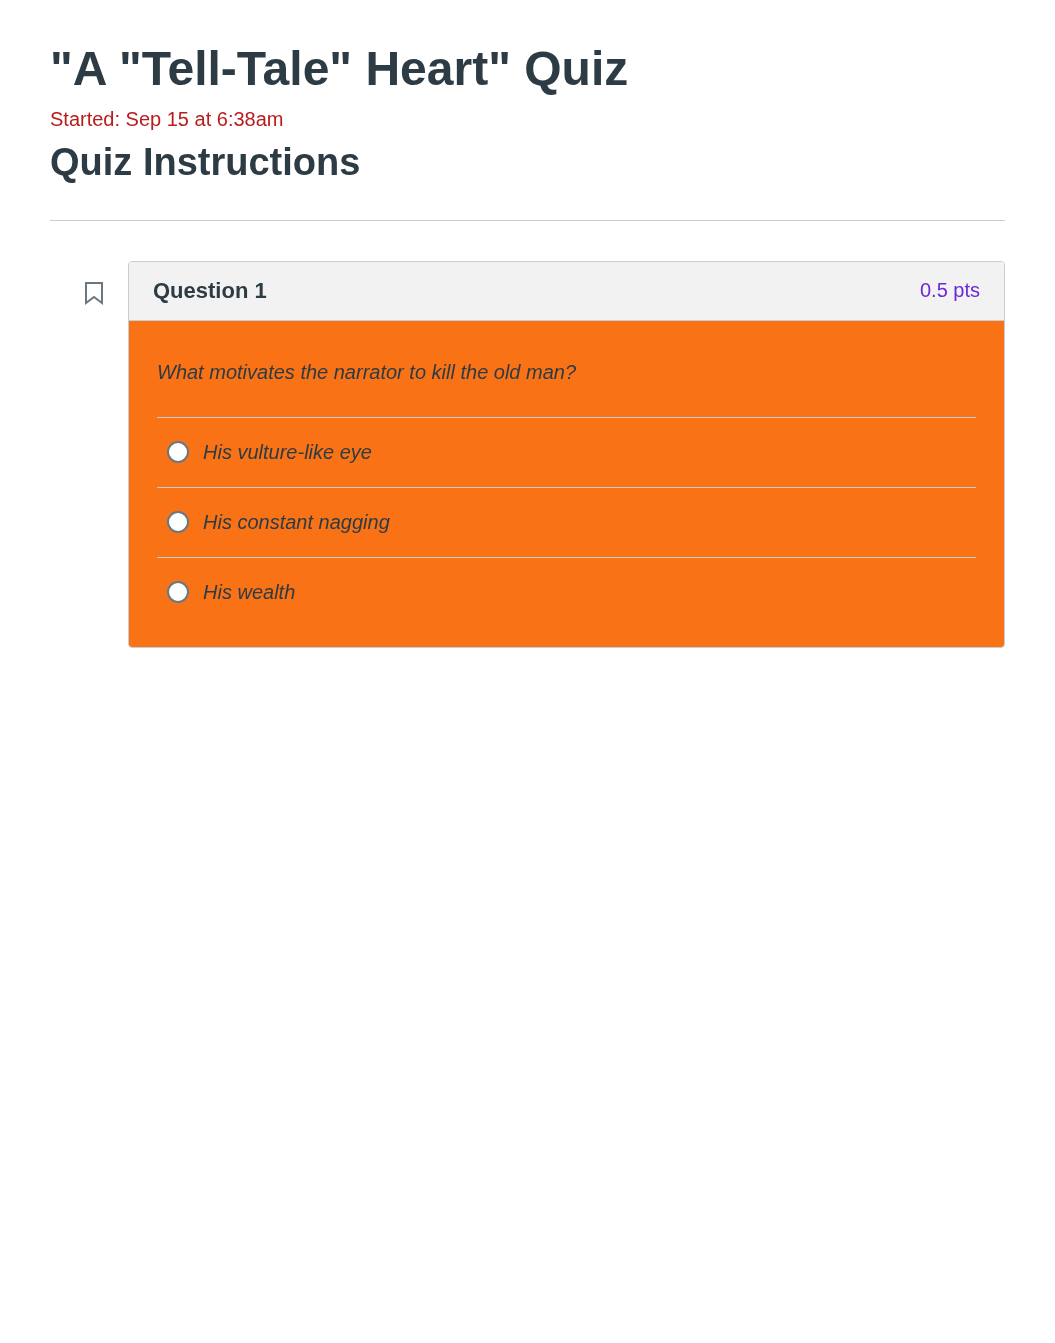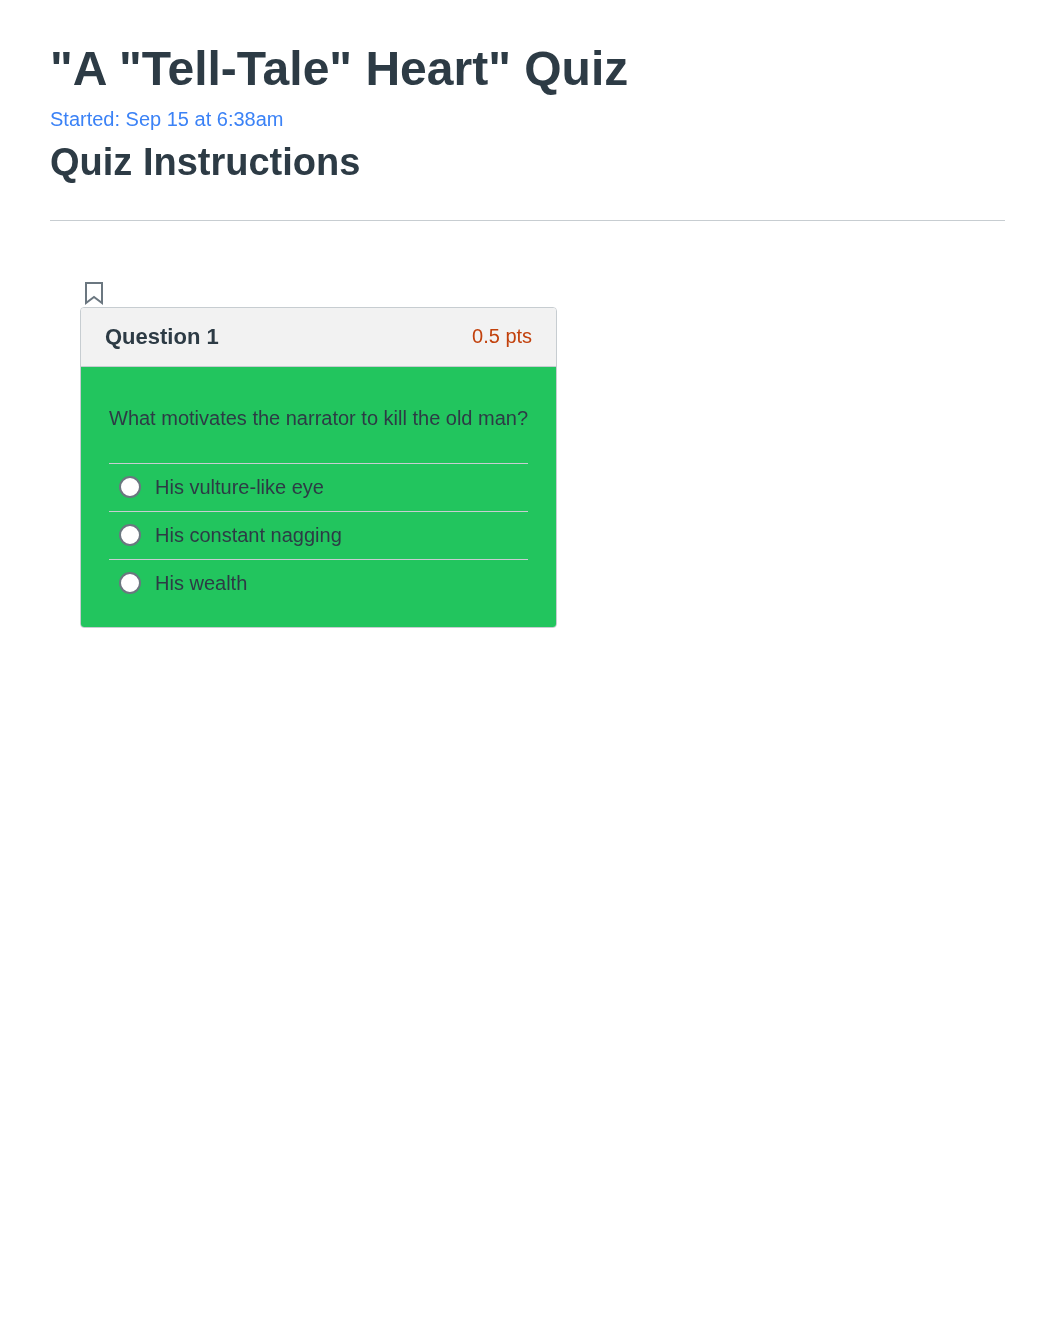--- a/index.html
+++ b/index.html
@@ -20,41 +20,41 @@
     .page-title {
       font-size: 48px;
       font-weight: 700;
       color: #2d3b45;
       line-height: 1.2;
       margin-bottom: 10px;
     }
 
     .started-label {
       font-size: 20px;
-      color: #3b82f6;
+      color: #b91c1c;
       font-weight: 400;
       margin-bottom: 10px;
     }
 
     .section-title {
       font-size: 38px;
       font-weight: 700;
       color: #2d3b45;
       margin-bottom: 36px;
     }
 
     .divider {
       border: none;
       border-top: 1px solid #c7cdd1;
       margin-bottom: 40px;
     }
 
     .question-container {
       display: flex;
-      flex-direction: column;
+      flex-direction: row;
       align-items: flex-start;
       margin-left: 30px;
     }
 
     .bookmark-icon {
       margin-top: 18px;
       margin-right: 20px;
       flex-shrink: 0;
       width: 28px;
       height: 28px;
@@ -78,42 +78,43 @@
 
     .question-label {
       font-size: 22px;
       font-weight: 700;
       color: #2d3b45;
     }
 
     .question-points {
       font-size: 20px;
       font-weight: 400;
-      color: #c2410c;
+      color: #6d28d9;
     }
 
     .question-body {
       padding: 36px 28px 20px 28px;
-      background-color: #22c55e;
+      background-color: #f97316;
+      font-style: italic;
     }
 
     .question-text {
       font-size: 20px;
       color: #2d3b45;
       line-height: 1.5;
       margin-bottom: 30px;
     }
 
     .options-list {
       list-style: none;
     }
 
     .option-item {
       border-top: 1px solid #c7cdd1;
-      padding: 12px 10px;
+      padding: 23px 10px;
       display: flex;
       align-items: center;
       gap: 14px;
       cursor: pointer;
     }
 
     .option-item:last-child {
       border-bottom: none;
     }
 

